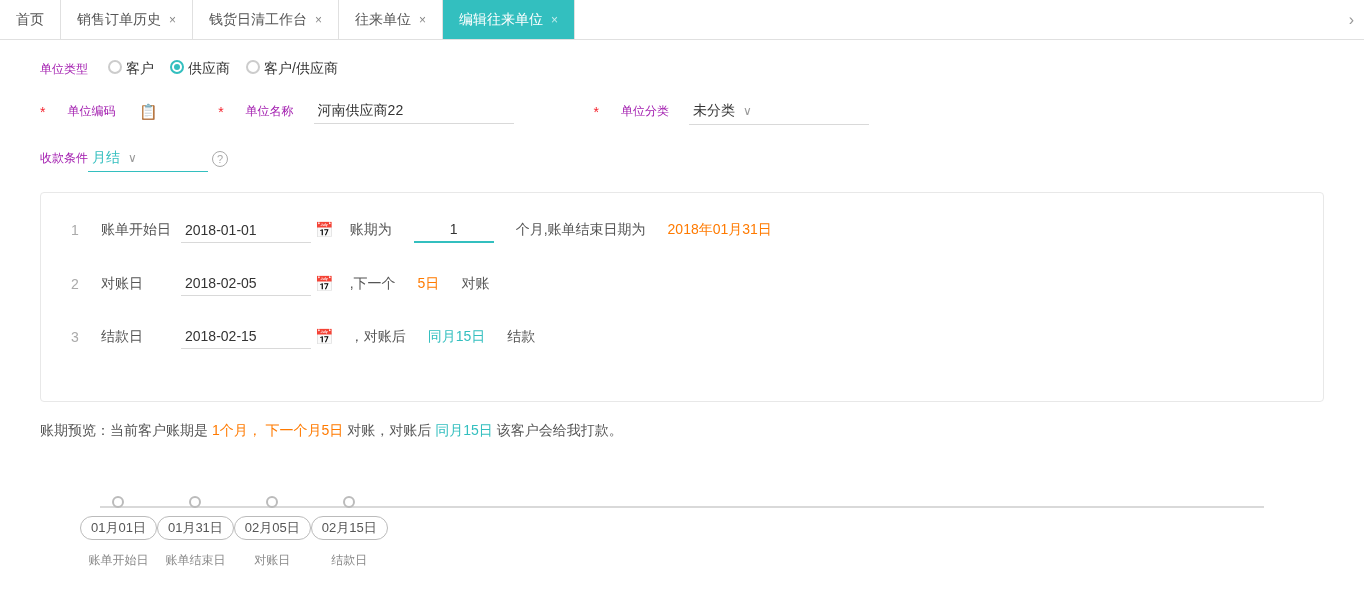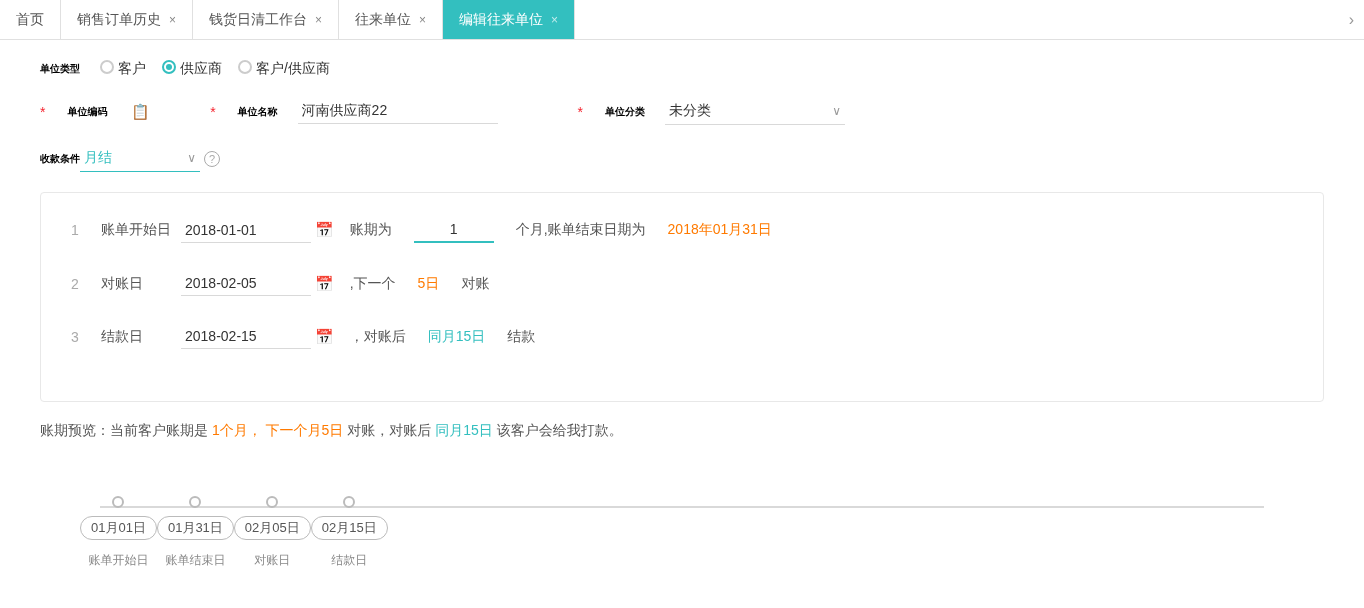--- a/index.html
+++ b/index.html
@@ -30,21 +30,21 @@
     
     .content {
       background: #fff; padding: 20px 40px; min-height: calc(608px - 40px);
     }
 
     
     .form-row {
       display: flex; align-items: center; margin-bottom: 20px; gap: 20px;
     }
     .form-label {
-      color: #000000; white-space: nowrap; font-size: 10px; font-weight: bold;
+      color: #a21caf; white-space: nowrap; font-size: 12px;
     }
     .required-star { color: #f5222d; margin-right: 2px; }
 
     
     .radio-group { display: flex; align-items: center; gap: 16px; }
     .radio-item { display: flex; align-items: flex-start; gap: 4px; cursor: pointer; }
     .radio-circle {
       width: 14px; height: 14px; border-radius: 50%;
       border: 2px solid #ccc; display: flex; align-items: center; justify-content: center;
     }
@@ -57,21 +57,21 @@
     .input-field {
       border: none; border-bottom: 1px solid #d9d9d9; padding: 4px 4px;
       font-size: 14px; color: #333; outline: none; background: transparent;
     }
     .input-code { width: 140px; color: #999; }
     .input-name { width: 200px; }
 
     
     .dropdown {
       display: flex; align-items: center; border-bottom: 1px solid #d9d9d9;
-      padding: 4px 4px; cursor: pointer; min-width: 160px; justify-content: space-between;
+      padding: 4px 4px; cursor: pointer; min-width: 160px; justify-content: flex-start;
     }
     .dropdown-text { color: #333; }
     .dropdown-arrow { color: #999; font-size: 12px; margin-left: 8px; }
 
     
     .cal-icon { color: #33bfbf; cursor: pointer; font-size: 15px; margin-left: 4px; }
 
     
     .q-icon {
       width: 16px; height: 16px; border-radius: 50%; border: 1px solid #aaa;

